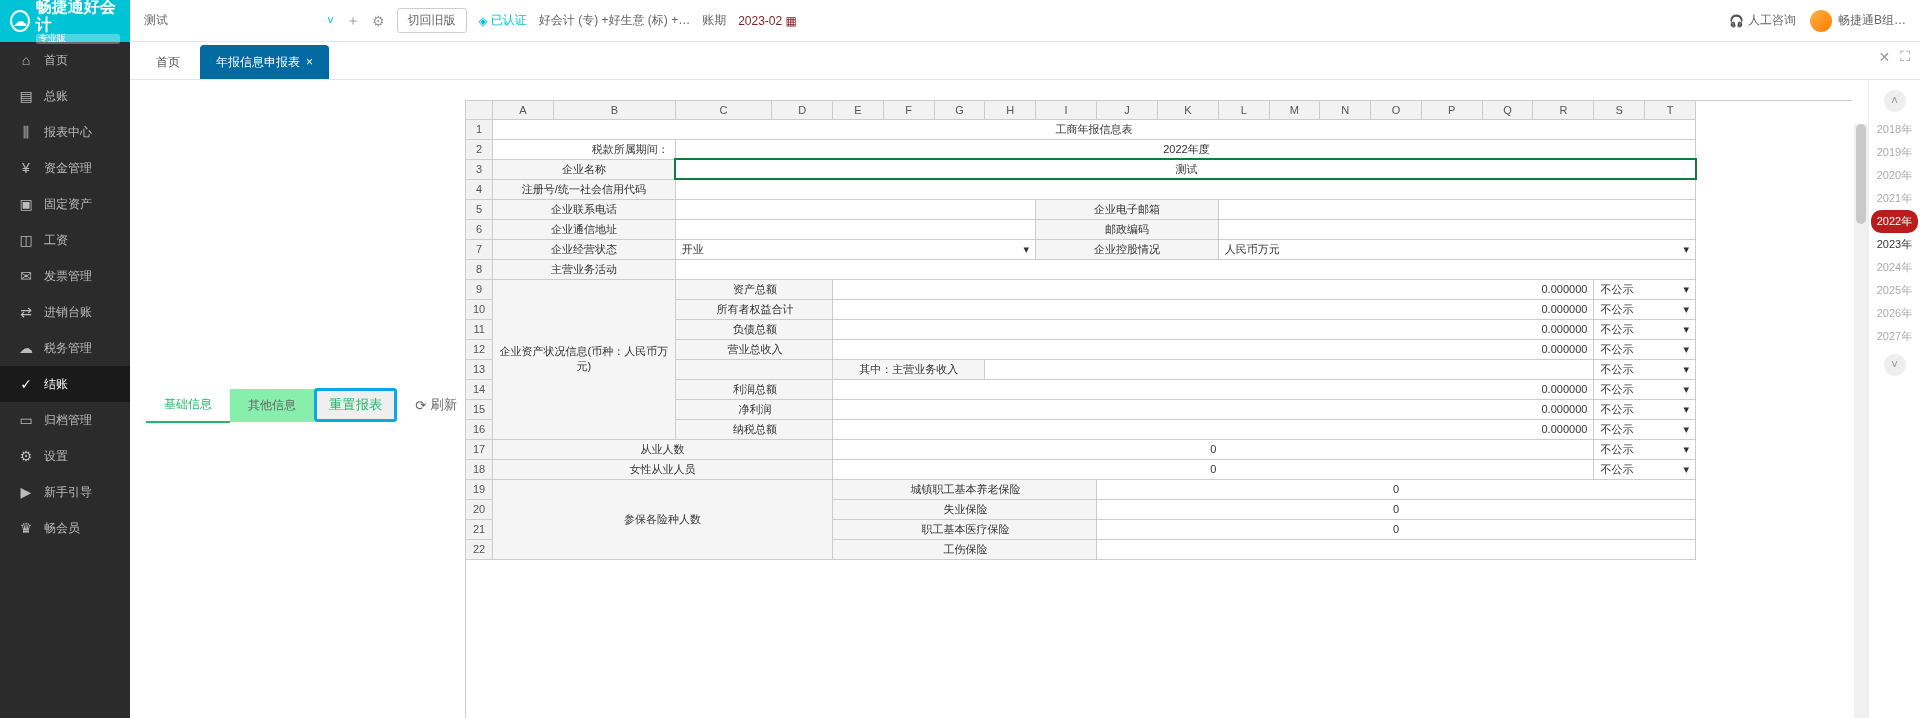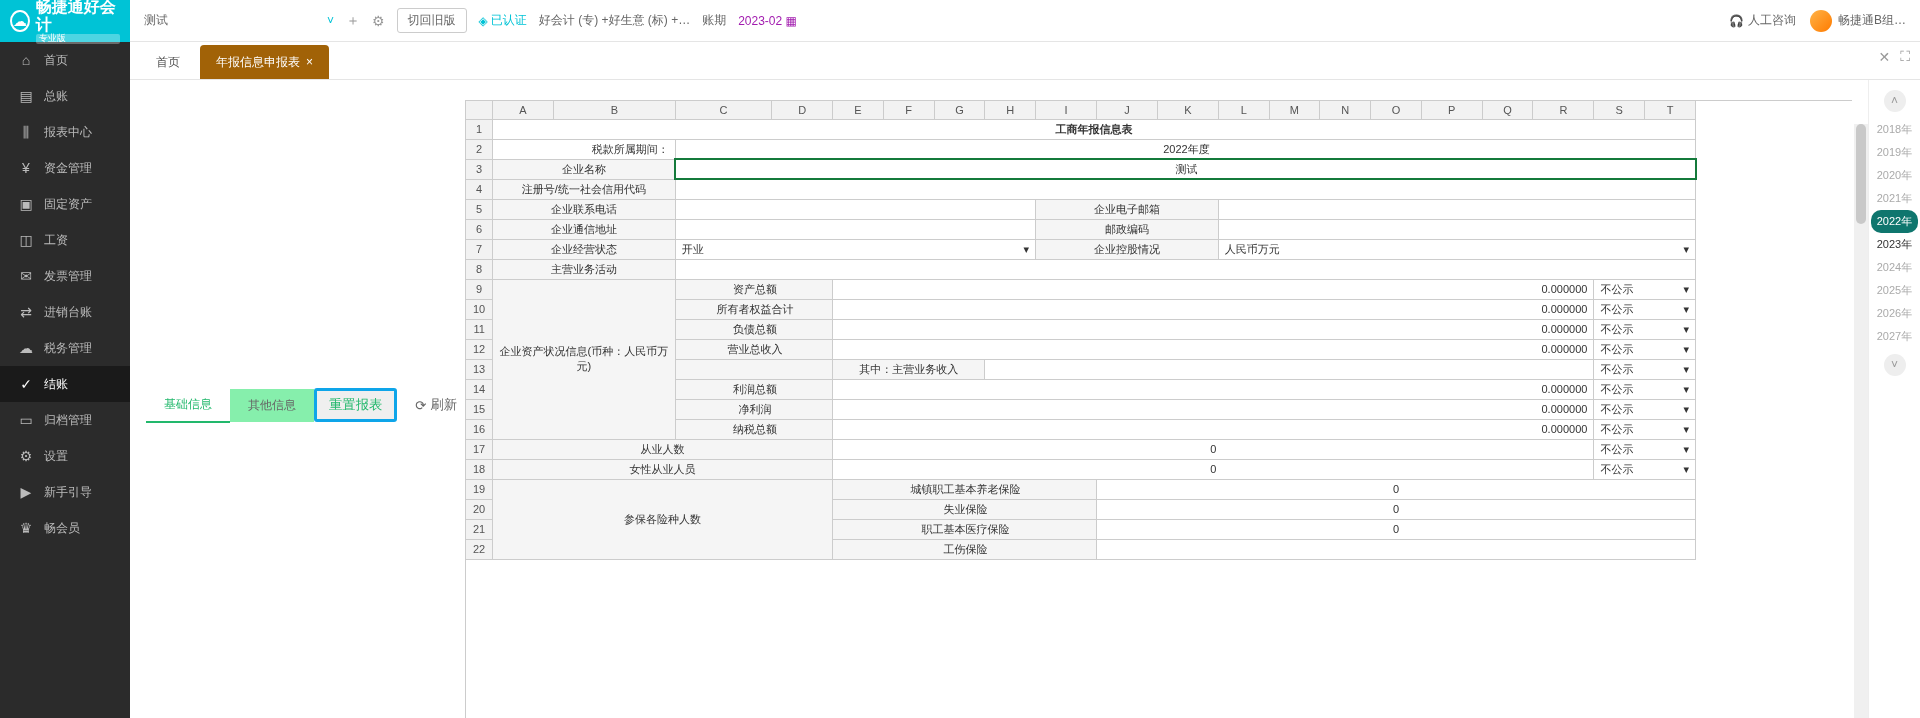--- a/index.html
+++ b/index.html
@@ -16,58 +16,58 @@
 .nav-icon{width:16px;height:16px;margin-right:10px;display:inline-flex;align-items:center;justify-content:center;font-size:14px;}
 .main{flex:1;display:flex;flex-direction:column;background:#fff;}
 .topbar{height:42px;border-bottom:1px solid #e5e5e5;display:flex;align-items:center;padding:0 14px;gap:12px;}
 .company-select{min-width:190px;display:flex;align-items:center;justify-content:space-between;color:#666;cursor:pointer;}
 .chev{color:#00c3d6;}
 .top-icon{color:#999;cursor:pointer;font-size:14px;}
 .old-btn{border:1px solid #ccc;border-radius:3px;padding:3px 10px;color:#666;cursor:pointer;font-size:12px;}
 .cert{color:#00c3d6;display:flex;align-items:center;gap:3px;}
 .plan{color:#666;}
 .period-label{color:#666;}
-.period-val{color:#a21caf;cursor:pointer;text-align:right;}
+.period-val{color:#7f1d1d;cursor:pointer;text-align:right;}
 .topbar-right{margin-left:auto;display:flex;align-items:center;gap:14px;}
 .svc{display:flex;align-items:center;gap:4px;color:#666;cursor:pointer;}
 .avatar{width:22px;height:22px;border-radius:50%;background:linear-gradient(135deg,#ffb347,#ff7b00);display:inline-block;}
 .user{display:flex;align-items:center;gap:6px;color:#666;}
 .tabstrip{height:38px;display:flex;align-items:flex-end;padding:0 10px;gap:4px;border-bottom:1px solid #e5e5e5;position:relative;}
 .tab{height:34px;padding:0 16px;display:flex;align-items:center;gap:6px;background:#f5f5f5;cursor:pointer;border-radius:4px 4px 0 0;color:#555;}
 .tab.bare{background:transparent;}
-.tab.active{background:#a16207;color:#fff;}
+.tab.active{background:#0369a1;color:#fff;}
 .tab-close{font-size:12px;}
 .tabstrip-actions{position:absolute;right:10px;top:6px;display:flex;gap:10px;align-items:center;}
 .content{flex:1;display:flex;overflow:hidden;}
 .sheet-area{flex:1;display:flex;flex-direction:row;padding:12px 16px 0 16px;position:relative;}
 .subtabs{display:flex;align-items:center;}
 .subtab{padding:8px 18px;background:#86efac;color:#666;cursor:pointer;}
 .subtab.active{background:transparent;color:#22b86c;border-bottom:2px solid #22b86c;}
 .subtab-actions{margin-left:auto;display:flex;gap:10px;align-items:center;}
 .reset-btn{border:3px solid #0ea5e9;color:#22b86c;padding:5px 12px;border-radius:3px;cursor:pointer;}
 .refresh-btn{border:none;background:none;color:#666;padding:5px 8px;cursor:pointer;display:flex;align-items:center;gap:4px;}
 .grid-wrap{flex:1;overflow:auto;margin-top:8px;border-top:1px solid #ccc;border-left:1px solid #ccc;position:relative;}
 table.grid{border-collapse:collapse;width:1230px;}
 .grid th,.grid td{border-right:1px solid #ccc;border-bottom:1px solid #ccc;height:20px;font-size:11px;text-align:center;background:#fff;}
 .grid thead th{background:#f2f2f2;font-weight:normal;color:#555;height:18px;}
 .grid .rn{width:26px;background:#f2f2f2;color:#555;}
 .colA{width:60px;}.colB{width:120px;}.colC{width:95px;}.colD{width:60px;}.colE{width:50px;}.colF{width:50px;}.colG{width:50px;}.colH{width:50px;}.colI{width:60px;}.colJ{width:60px;}.colK{width:60px;}.colL{width:50px;}.colM{width:50px;}.colN{width:50px;}.colO{width:50px;}.colP{width:60px;}.colQ{width:50px;}.colR{width:60px;}.colS{width:50px;}.colT{width:50px;}
 .merged-label{background:#f5f5f5!important;}
-.title-cell{font-size:14px;font-weight:bold;}
+.title-cell{font-size:14px;font-weight:normal;}
 .left{text-align:right;padding-left:2px;}
 .right{text-align:right!important;padding-right:6px;}
 .drop{display:flex;justify-content:space-between;align-items:center;padding:0 6px;}
 .active-outline{outline:2px solid #147a3b;outline-offset:-1px;}
 .scrollbar-fake{position:absolute;right:0;top:44px;bottom:0;width:14px;background:#f0f0f0;}
 .scrollbar-thumb{position:absolute;top:0;left:2px;right:2px;height:100px;background:#c9c9c9;border-radius:6px;}
 .year-rail{width:52px;flex-shrink:0;display:flex;flex-direction:column;align-items:center;padding-top:10px;gap:6px;background:#fff;border-left:1px solid #eee;}
 .year-arrow{width:22px;height:22px;border-radius:50%;background:#eee;display:flex;align-items:center;justify-content:center;color:#999;cursor:pointer;font-size:12px;}
 .year-item{font-size:11px;color:#aaa;cursor:pointer;padding:4px 6px;border-radius:10px;}
 .year-item.strong{color:#333;}
-.year-item.active{background:#0f766e;color:#fff;}
+.year-item.active{background:#b91c1c;color:#fff;}
 </style>
 </head>
 <body>
 
 <div class="app">
   <div class="sidebar">
     <div class="logo">
       <span class="logo-icon">☁</span>
       <span class="logo-text">
         <span class="logo-main">畅捷通好会计</span>

